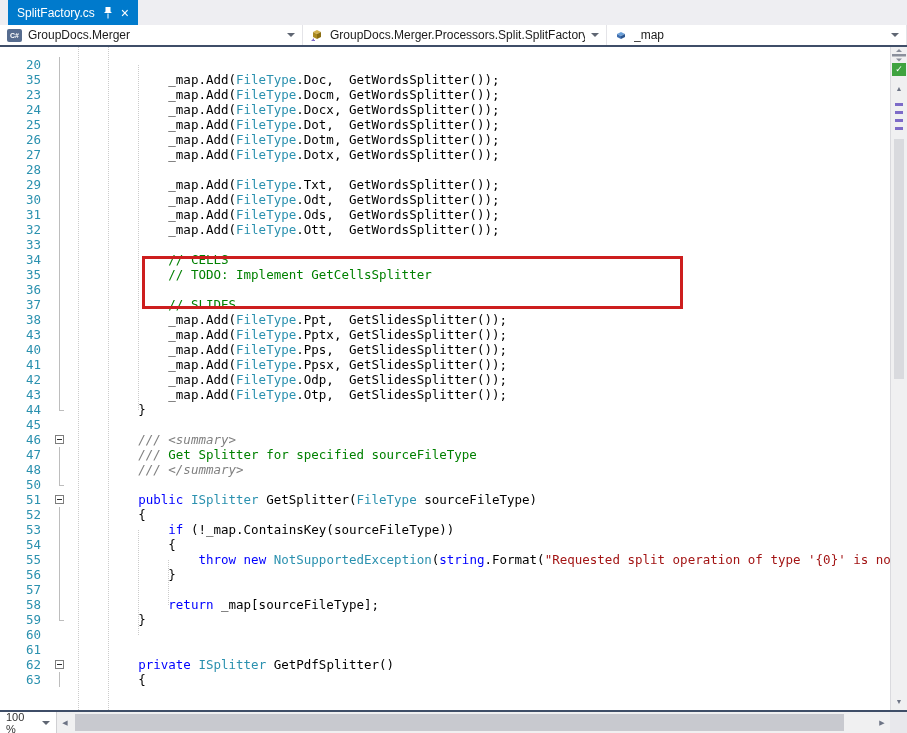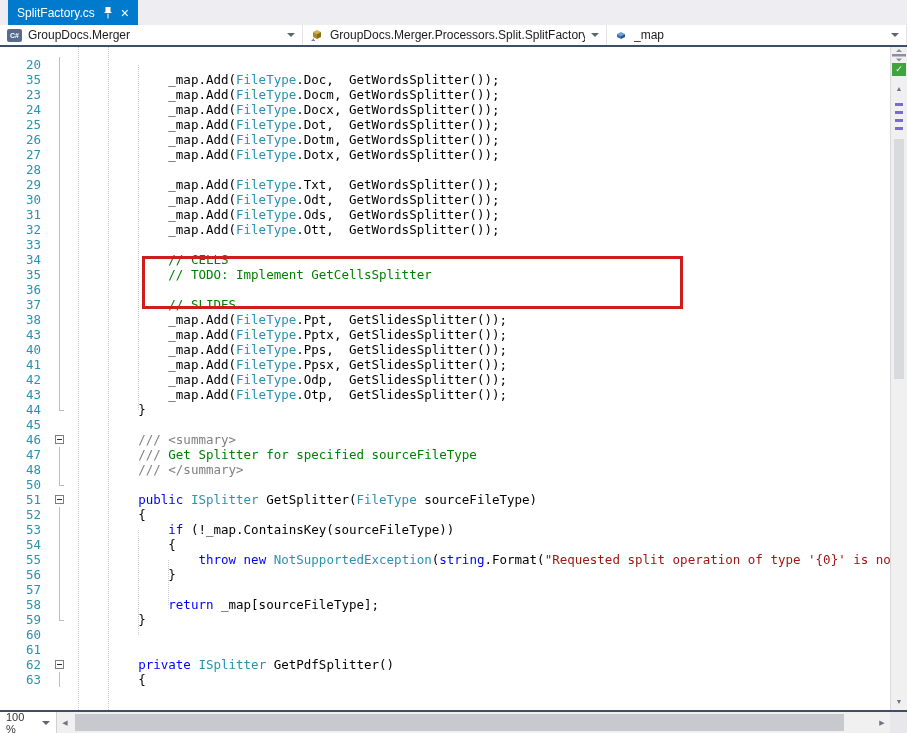--- a/index.html
+++ b/index.html
@@ -35,21 +35,21 @@
   .og.ovline::before { content:""; position:absolute; left:11px; top:0; height:15px; width:1px; background:#bdbdbd; }
   .og.oend::before   { content:""; position:absolute; left:11px; top:0; height:8px;  width:1px; background:#bdbdbd; }
   .og.oend::after    { content:""; position:absolute; left:11px; top:8px; width:5px; height:1px; background:#bdbdbd; }
   .og .box { position:absolute; left:7px; top:3px; width:9px; height:9px; border:1px solid #7e7e7e; background:#fff; }
   .og .box::after { content:""; position:absolute; left:1px; top:3px; width:5px; height:1px; background:#2d2d2d; }
   .codetext { flex:none; white-space:pre; }
   .tk-p { color:var(--plain,#000); }
   .tk-k { color:var(--keyword,#0000ff); }
   .tk-t { color:var(--type,#2b91af); }
   .tk-c { color:var(--comment,#008000); }
-  .tk-g { color:var(--doc_gray,#808080); }
+  .tk-g { color:var(--doc_gray,#808080);font-style:italic; }
   .tk-s { color:var(--string,#a31515); }
   .guide { position:absolute; width:0; border-left:1px dotted #cccccc; }
   .annotation { position:absolute; left:142px; width:541px; border:3px solid var(--annotation_red,#cd1e1e); }
 
   
   .vscroll { position:absolute; right:0; top:0; width:17px; height:663px; background:#f0f0f1; border-left:1px solid #dadade; }
   .split-handle { position:absolute; top:1px; left:1px; width:14px; height:13px; }
   .health { position:absolute; top:16px; left:1px; width:14px; height:13px; background:var(--health_green,#3fa33f);
             color:#fff; font-size:9px; line-height:13px; text-align:center; }
   .sarrow { position:absolute; left:0; width:16px; height:14px; text-align:center; font-size:7px;

